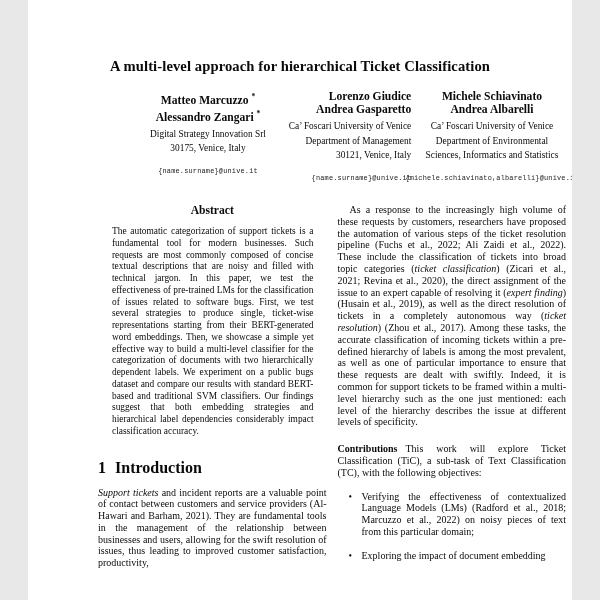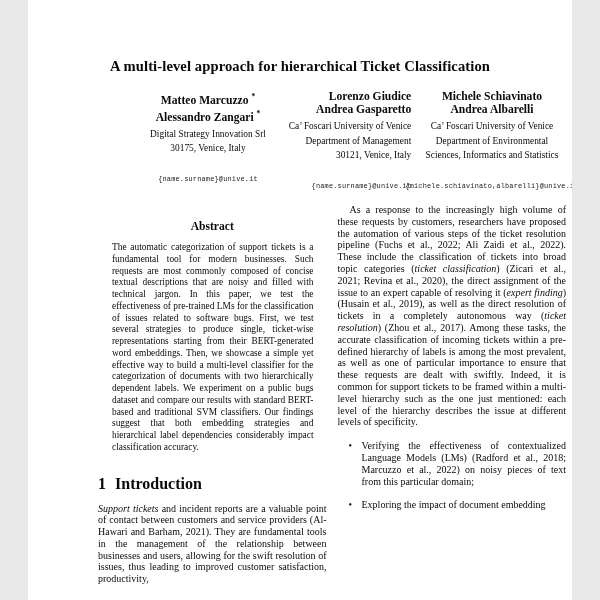--- a/index.html
+++ b/index.html
@@ -17,25 +17,25 @@
   .author-col { position:absolute; transform:translateX(-50%); text-align:center; white-space:nowrap; }
   .author-col.c1 { left:180px; }
   .author-col.c2 { left:322px;text-align:right; }
   .author-col.c3 { left:464px; }
   .author-name { font-weight:700; font-size:11.6px; line-height:13px; }
   .author-name sup { font-size:7.5px; vertical-align:super; }
   .author-aff { font-size:9.4px; line-height:14.6px; }
   .author-aff.first { margin-top:3px; }
   .author-email {
     font-family:"Liberation Mono", monospace; font-size:6.9px;
-    margin-top:19px; color:#222; letter-spacing:.2px;
+    margin-top:11px; color:#222; letter-spacing:.2px;
   }
   .body-cols { position:absolute; top:204px; left:70px; width:468px; display:flex; gap:11px; }
   .col { width:229px; }
-  .abstract-heading { text-align:center; font-weight:700; font-size:11.6px;margin-top:16px; }
+  .abstract-heading { text-align:center; font-weight:700; font-size:11.6px; }
   .abstract-text {
     margin:9px 13px 0 14px; font-size:9.4px; line-height:11.75px;
     text-align:justify; hyphens:auto;
   }
   .section-heading { margin-top:21px; font-size:16px; font-weight:700; }
   .section-number { display:inline-block; width:17px; }
   .para { font-size:10px; line-height:11.8px; text-align:justify; hyphens:auto; }
   .para.intro { margin-top:10px; }
   .para.opening { text-indent:12px; }
   .it { font-style:italic; }
@@ -90,20 +90,21 @@
       <div class="abstract-text">The automatic categorization of support tickets is a fundamental tool for modern businesses. Such requests are most commonly composed of concise textual descriptions that are noisy and filled with technical jargon. In this paper, we test the effectiveness of pre-trained LMs for the classification of issues related to software bugs. First, we test several strategies to produce single, ticket-wise representations starting from their BERT-generated word embeddings. Then, we showcase a simple yet effective way to build a multi-level classifier for the categorization of documents with two hierarchically dependent labels. We experiment on a public bugs dataset and compare our results with standard BERT-based and traditional SVM classifiers. Our findings suggest that both embedding strategies and hierarchical label dependencies considerably impact classification accuracy.</div>
       <div class="section-heading">
         <span class="section-number">1</span><span>Introduction</span>
       </div>
       <div class="para intro"><span class="it">Support tickets</span><span> and incident reports are a valuable point of contact between customers and service providers (Al-Hawari and Barham, 2021). They are fundamental tools in the management of the relationship between businesses and users, allowing for the swift resolution of issues, thus leading to improved customer satisfaction, productivity,</span></div>
     </div>
 
     <div class="col">
       <div class="para opening"><span>As a response to the increasingly high volume of these requests by customers, researchers have proposed the automation of various steps of the ticket resolution pipeline (Fuchs et al., 2022; Ali Zaidi et al., 2022). These include the classification of tickets into broad topic categories (</span><span class="it">ticket classification</span><span>) (Zicari et al., 2021; Revina et al., 2020), the direct assignment of the issue to an expert capable of resolving it (</span><span class="it">expert finding</span><span>) (Husain et al., 2019), as well as the direct resolution of tickets in a completely autonomous way (</span><span class="it">ticket resolution</span><span>) (Zhou et al., 2017). Among these tasks, the accurate classification of incoming tickets within a pre-defined hierarchy of labels is among the most prevalent, as well as one of particular importance to ensure that these requests are dealt with swiftly. Indeed, it is common for support tickets to be framed within a multi-level hierarchy such as the one just mentioned: each level of the hierarchy describes the issue at different levels of specificity.</span></div>
 
+      <div class="para contrib"><span class="contrib-label">Contributions</span><span>This work will explore Ticket Classification (TiC), a sub-task of Text Classification (TC), with the following objectives:</span></div>
 
       <div class="bullets">
         <div class="bullet-item">
           <span class="bullet-marker">•</span>
           <span class="bullet-text">Verifying the effectiveness of contextualized Language Models (LMs) (Radford et al., 2018; Marcuzzo et al., 2022) on noisy pieces of text from this particular domain;</span>
         </div>
         <div class="bullet-item">
           <span class="bullet-marker">•</span>
           <span class="bullet-text">Exploring the impact of document embedding</span>
         </div>

